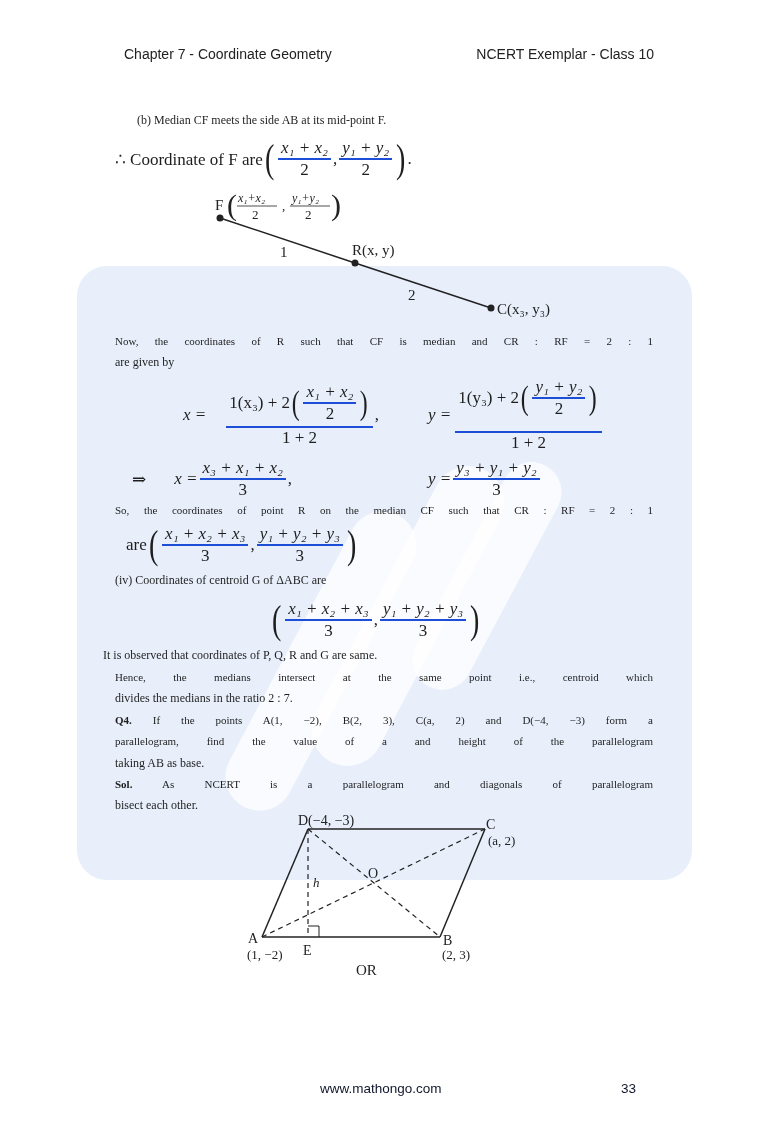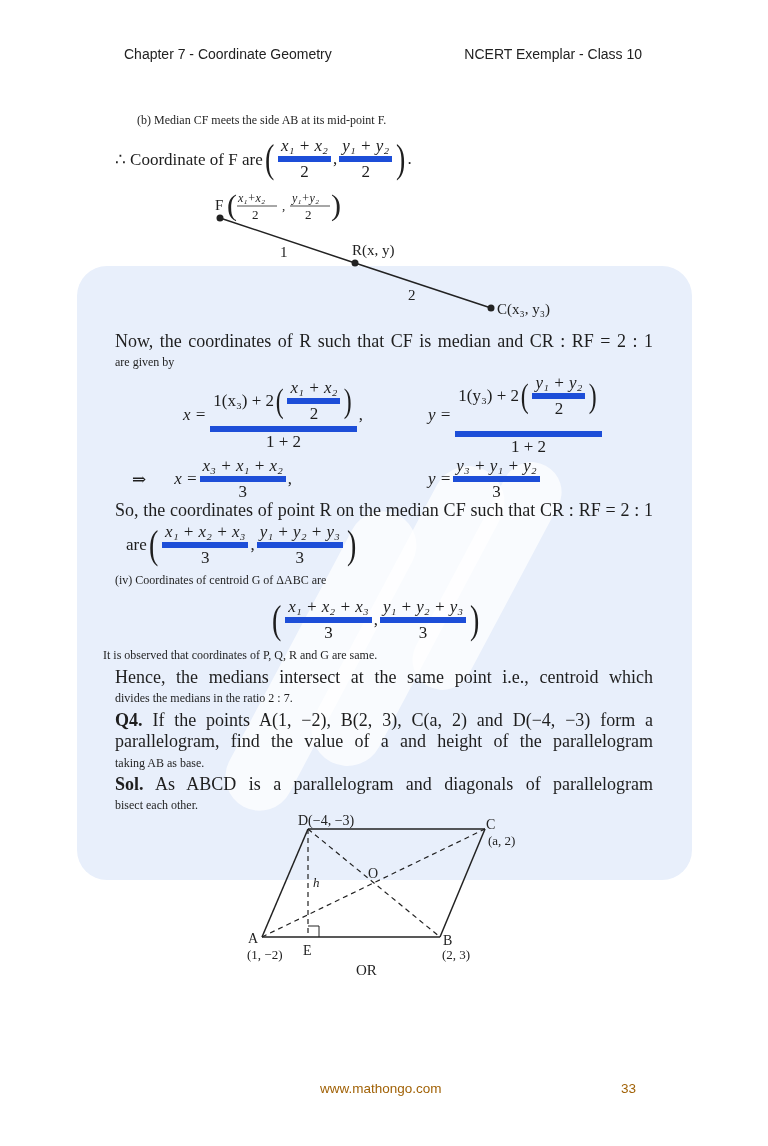--- a/index.html
+++ b/index.html
@@ -1,29 +1,29 @@
 <!DOCTYPE html>
 <html><head>
 <meta charset="utf-8">
 <style>
   html,body{margin:0;padding:0;background:#ffffff;}
   body{width:768px;height:1146px;position:relative;overflow:hidden;
        font-family:"Liberation Serif","DejaVu Serif",serif;color:#1e1e1e;}
   .hdr{position:absolute;top:46px;font-family:"Liberation Sans","DejaVu Sans",sans-serif;font-size:14px;color:#222;}
   .hdr.left{left:124px;}
-  .hdr.right{right:126px;text-align:center;}
-  .ftr{position:absolute;top:1081px;font-family:"Liberation Sans","DejaVu Sans",sans-serif;font-size:13.5px;color:#a16207;}
+  .hdr.right{right:114px;text-align:center;}
+  .ftr{position:absolute;top:1081px;font-family:"Liberation Sans","DejaVu Sans",sans-serif;font-size:13.5px;color:#0f172a;}
   .ftr.left{left:320px;}
   .ftr.right{left:621px;}
   .bgbox{position:absolute;left:77px;top:266px;width:615px;height:614px;background:#e8effb;border-radius:30px;overflow:hidden;}
   .wm{position:absolute;background:rgba(255,255,255,0.72);border-radius:40px;transform:rotate(28deg);}
   .line{position:absolute;font-size:12px;line-height:22px;white-space:nowrap;}
-  .just{position:absolute;left:115px;width:538px;font-size:18px;line-height:22px;text-align:justify;text-align-last:justify;white-space:nowrap;}
+  .just{position:absolute;left:115px;width:538px;font-size:11px;line-height:22px;text-align:justify;text-align-last:justify;white-space:nowrap;}
   .frac{display:inline-flex;flex-direction:column;align-items:center;vertical-align:middle;margin:0 2px;}
-  .frac .num{padding:0 3px;border-bottom:6px solid #1d4ed8;line-height:20px;}
+  .frac .num{padding:0 3px;border-bottom:2px solid #1d4ed8;line-height:20px;}
   .frac .den{line-height:20px;}
   .paren{font-size:40px;line-height:40px;vertical-align:middle;font-weight:lighter;transform:scaleX(0.7);display:inline-block;}
   .i{font-style:italic;}
   .math{position:absolute;font-size:17px;white-space:nowrap;display:flex;align-items:center;}
   .b{font-weight:bold;}
   svg text{font-family:"Liberation Serif","DejaVu Serif",serif;}
 </style>
 </head>
 <body>
 
@@ -76,21 +76,21 @@
   <text x="152" y="70" font-size="15" fill="#222">R(x, y)</text>
   <text x="208" y="115" font-size="15" fill="#222">2</text>
   <text x="297" y="129" font-size="15" fill="#222">C(x₃, y₃)</text>
 </svg>
 
 <div class="just" style="top:330px;">Now, the coordinates of R such that CF is median and CR : RF = 2 : 1</div>
 <div class="line" style="left:115px;top:351px;">are given by</div>
 
 <div class="math" style="left:183px;top:380px;height:70px;">
   <span class="i">x =</span>
-  <span class="frac" style="margin-left:4px;">
+  <span class="frac" style="margin-left:20px;">
     <span class="num" style="display:flex;align-items:center;padding-bottom:2px;">
       <span>1(x₃) + 2</span>
       <span class="paren" style="font-size:34px;">(</span>
       <span class="frac">
           <span class="num i">x₁ + x₂</span>
           <span class="den">2</span>
         </span>
       <span class="paren" style="font-size:34px;">)</span>
     </span>
     <span class="den">1 + 2</span>
@@ -168,21 +168,21 @@
 <div class="just" style="top:666px;">Hence, the medians intersect at the same point i.e., centroid which</div>
 <div class="line" style="left:115px;top:687px;">divides the medians in the ratio 2 : 7.</div>
 
 <div class="just" style="top:709px;">
   <span class="b">Q4.</span> <span>If the points A(1, −2), B(2, 3), C(a, 2) and D(−4, −3) form a</span>
 </div>
 <div class="just" style="top:730px;">parallelogram, find the value of a and height of the parallelogram</div>
 <div class="line" style="left:115px;top:752px;">taking AB as base.</div>
 
 <div class="just" style="top:773px;">
-  <span class="b">Sol.</span> <span>As ABCD is a parallelogram and diagonals of parallelogram</span>
+  <span class="b">Sol.</span> <span>As NCERT is a parallelogram and diagonals of parallelogram</span>
 </div>
 <div class="line" style="left:115px;top:794px;">bisect each other.</div>
 
 <svg style="position:absolute;left:230px;top:805px;" width="320" height="180">
   <line x1="32" y1="132" x2="78" y2="24" stroke="#222" stroke-width="1.5"></line>
   <line x1="78" y1="24" x2="255" y2="24" stroke="#222" stroke-width="1.5"></line>
   <line x1="255" y1="24" x2="210" y2="132" stroke="#222" stroke-width="1.5"></line>
   <line x1="32" y1="132" x2="210" y2="132" stroke="#222" stroke-width="1.5"></line>
   <line x1="32" y1="132" x2="255" y2="24" stroke="#222" stroke-width="1.2" stroke-dasharray="5,4"></line>
   <line x1="78" y1="24" x2="210" y2="132" stroke="#222" stroke-width="1.2" stroke-dasharray="5,4"></line>

